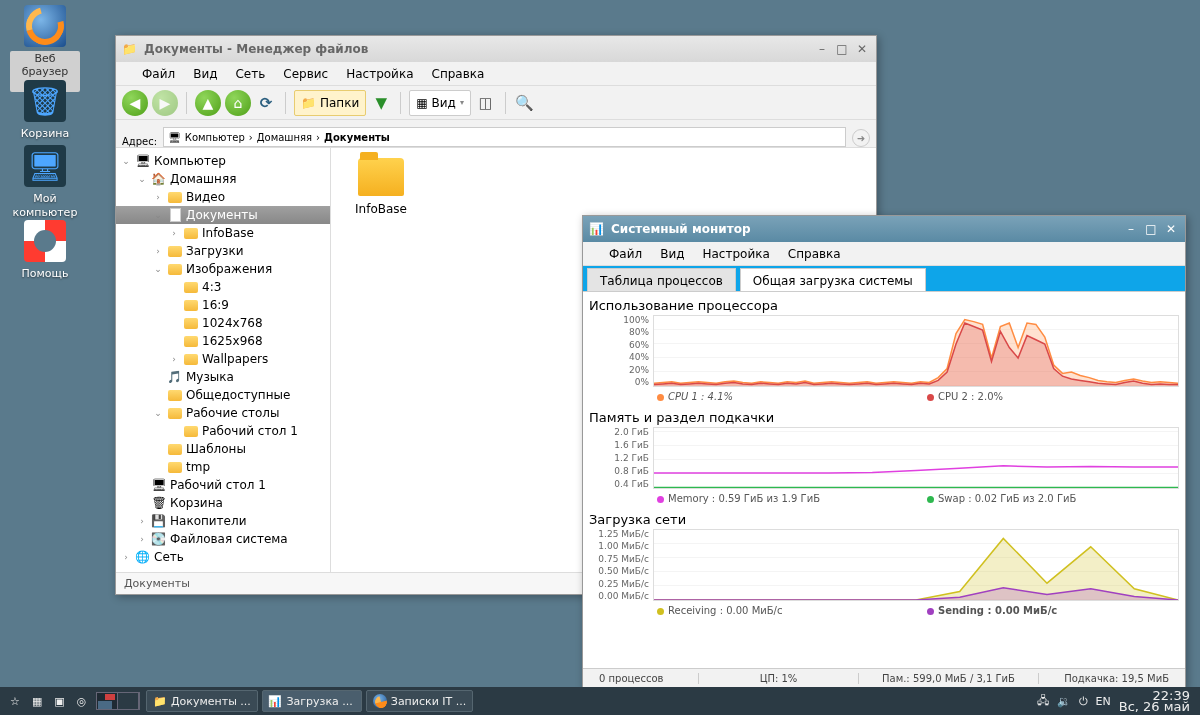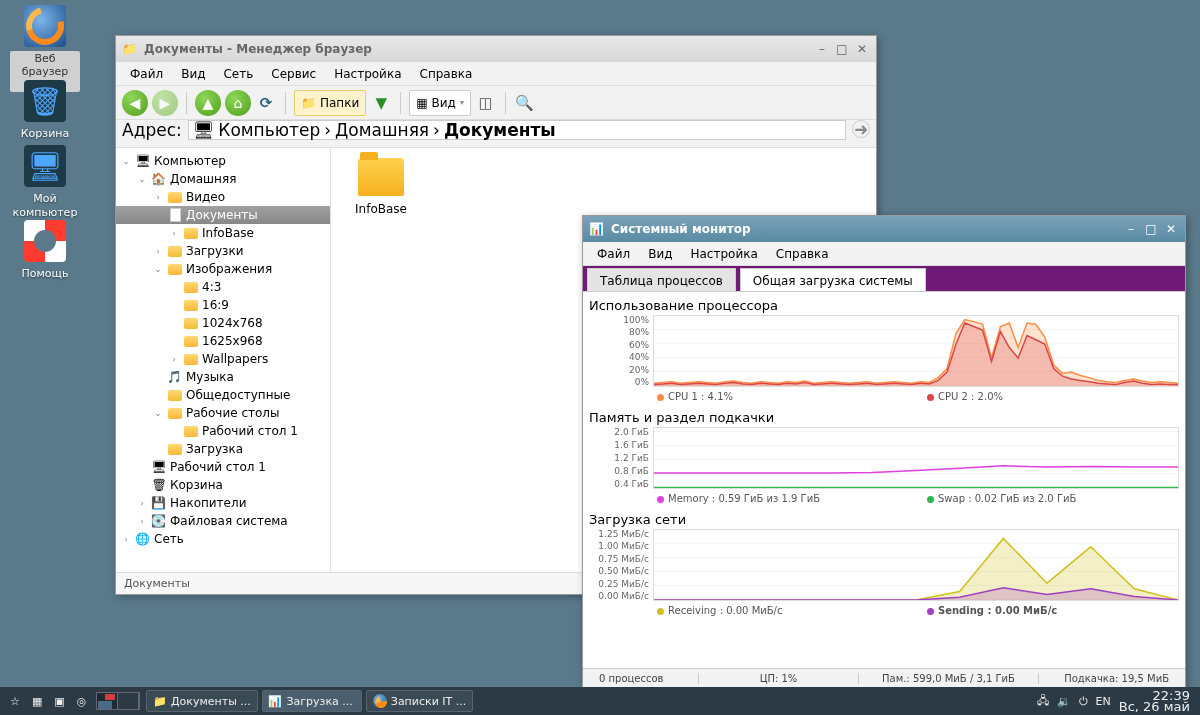--- a/index.html
+++ b/index.html
@@ -18,55 +18,55 @@
 .help-g::after{content:"";position:absolute;inset:10px;background:#5a7a8c;border-radius:50%;}
 
 
 .window { position: absolute; background: #fff; border: 1px solid #999; box-shadow: 2px 2px 8px rgba(0,0,0,.3); display: flex; flex-direction: column; }
 .titlebar { height: 26px; background: linear-gradient(#7aa2b8, #5a8aa4); display: flex; align-items: center; padding: 0 6px; color: #fff; font-size: 12px; }
 .titlebar.dim { background: linear-gradient(#e8e8e8, #d8d8d8); color: #666; }
 .titlebar .ticon { width:16px; height:16px; margin-right:6px; display:inline-flex; align-items:center; justify-content:center; font-size:12px; }
 .titlebar .ttext { flex:1; font-weight: bold; }
 .titlebar .wbtn { width:16px; height:14px; margin-left:4px; display:flex; align-items:center; justify-content:center; cursor:pointer; color:#333; }
 .titlebar.dim .wbtn { color:#666; }
-.menubar { height: 24px; display: flex; align-items: center; padding: 0 6px; gap:2px; background:#f2f2f2; border-bottom:1px solid #ddd; }
+.menubar { height: 24px; display: flex; align-items: center; padding: 0 18px; gap:2px; background:#f2f2f2; border-bottom:1px solid #ddd; }
 .menubar .mi { padding: 3px 8px; cursor:pointer; font-size:12px; }
 
 
 .fm { left:115px; top:35px; width:762px; height:560px; }
 .toolbar { height:34px; background:#f2f2f2; border-bottom:1px solid #ddd; display:flex; align-items:center; padding:0 6px; gap:4px;}
 .tb-btn { width:26px; height:26px; border-radius:13px; display:flex; align-items:center; justify-content:center; cursor:pointer; font-size:14px; color:#fff;}
 .tb-green { background: radial-gradient(circle at 35% 30%, #8fd65a, #4fa018); }
 .tb-sep { width:1px; height:22px; background:#ccc; margin:0 4px;}
 .tb-chip { height:26px; border:1px solid #ccc; border-radius:2px; display:flex; align-items:center; padding:0 6px; gap:4px; cursor:pointer; background:#fff; font-size:12px;}
 .tb-folder-chip{ background:#fff3cc; border-color:#e8cc70;}
 .tb-icon { width:22px; height:22px; display:flex; align-items:center; justify-content:center; font-size:15px; color:#555; cursor:pointer;}
 .tb-reload { color:#2b5f7f; font-weight:bold;}
-.addrbar { height:28px; background:#f2f2f2; border-bottom:1px solid #ddd; display:flex; align-items:flex-start; padding:0 6px; gap:6px; font-size:17px;}
+.addrbar { height:28px; background:#f2f2f2; border-bottom:1px solid #ddd; display:flex; align-items:flex-end; padding:0 6px; gap:6px; font-size:10px;}
 .addrbar .path { flex:1; height:20px; border:1px solid #ccc; background:#fff; display:flex; align-items:center; padding:0 4px; gap:4px;}
 .addrbar .go { width:18px; height:18px; border:1px solid #ccc; border-radius:9px; display:flex; align-items:center; justify-content:center; cursor:pointer; color:#888;}
 .fm-body { flex:1; display:flex; overflow:hidden;}
 .tree { width:215px; border-right:1px solid #ddd; overflow:auto; padding:4px 0;}
 .tree-row { display:flex; align-items:center; height:18px; padding-right:4px; cursor:pointer; font-size:12px; white-space:nowrap;}
 .tree-row.sel { background: linear-gradient(#a0a0a0,#888); color:#fff;}
 .tree-row .exp { width:12px; text-align:center; color:#888; font-size:9px;}
 .tree-row .exp.leaf { visibility:hidden;}
 .tree-row .ico { width:16px; height:16px; margin:0 3px; display:inline-flex; align-items:center; justify-content:center; font-size:12px;}
 .folder-ico { background:linear-gradient(#ffd970,#f5b93a); border-radius:2px; width:14px; height:11px;}
 .doc-ico { background:#fff; border:1px solid #ccc; width:11px; height:14px;}
 .content { flex:1; padding:10px; overflow:auto; position:relative;}
 .file-item { width:80px; text-align:center; cursor:pointer;}
 .file-item .bigfolder{ width:46px; height:38px; margin:0 auto 6px; background:linear-gradient(#ffd24d,#f5b020); border-radius:4px 4px 2px 2px; position:relative;}
 .file-item .bigfolder::before{content:"";position:absolute;top:-6px;left:2px;width:18px;height:8px;background:#f5b020;border-radius:2px 2px 0 0;}
 .statusbar { height:22px; border-top:1px solid #ddd; background:#f7f7f7; display:flex; align-items:center; padding:0 8px; font-size:11px; color:#555;}
 .resize-grip{position:absolute;right:2px;bottom:2px;width:12px;height:12px;background:repeating-linear-gradient(135deg,#aaa 0 1px,transparent 1px 3px);}
 
 
 .sm { left:582px; top:215px; width:604px; height:474px;}
-.tabs { height:26px; display:flex; background:#701a75; border-bottom:1px solid #ccc;}
+.tabs { height:26px; display:flex; background:#0ea5e9; border-bottom:1px solid #ccc;}
 .tab { padding:5px 12px; border:1px solid #ccc; border-bottom:none; margin-top:2px; margin-left:4px; background:#e4e4e4; cursor:pointer; font-size:12px;}
 .tab.active { background:#fff; }
 .sm-body { flex:1; background:#fff; overflow:auto; padding:4px 6px 4px 6px; font-size:12px;}
 .chart-sec h3 { font-size:13px; font-weight:normal; margin:2px 0 2px 0;}
 .chart-wrap { display:flex; margin-bottom:2px;}
 .ylabels { width:64px; text-align:right; font-size:9px; color:#666; display:flex; flex-direction:column; justify-content:space-between; padding-right:4px;}
 .chart { flex:1; border:1px solid #ddd; background:#fff; position:relative; height:72px;}
 .chart .grid{position:absolute;inset:0;background:repeating-linear-gradient(to top,#f4f4f4 0 1px,transparent 1px 14px);}
 .legend { font-size:10px; color:#555; padding:2px 0 6px 68px; display:flex;}
 .legend .dot{width:7px;height:7px;border-radius:50%;display:inline-block;margin-right:4px;vertical-align:middle;}
@@ -107,21 +107,21 @@
 компьютер</span>
 </div>
 <div class="desktop-icon" style="left:10px;top:220px">
   <div class="glyph help-g"></div>
   <span class="label">Помощь</span>
 </div>
 
 <div class="window fm">
   <div class="titlebar dim">
     <span class="ticon">📁</span>
-    <span class="ttext">Документы - Менеджер браузер</span>
+    <span class="ttext">Документы - Менеджер файлов</span>
     <span class="wbtn">–</span>
     <span class="wbtn">□</span>
     <span class="wbtn">✕</span>
   </div>
   <div class="menubar">
     <span class="mi">Файл</span>
     <span class="mi">Вид</span>
     <span class="mi">Сеть</span>
     <span class="mi">Сервис</span>
     <span class="mi">Настройка</span>
@@ -268,21 +268,28 @@
           <span class="ico">
             <span class="folder-ico"></span>
           </span>
           <span>Рабочий стол 1</span>
         </div>
         <div class="tree-row" style="padding-left: 36px;">
           <span class="exp leaf">·</span>
           <span class="ico">
             <span class="folder-ico"></span>
           </span>
-          <span>Загрузка</span>
+          <span>Шаблоны</span>
+        </div>
+        <div class="tree-row" style="padding-left: 36px;">
+          <span class="exp leaf">·</span>
+          <span class="ico">
+            <span class="folder-ico"></span>
+          </span>
+          <span>tmp</span>
         </div>
         <div class="tree-row" style="padding-left: 20px;">
           <span class="exp leaf">·</span>
           <span class="ico">🖥</span>
           <span>Рабочий стол 1</span>
         </div>
         <div class="tree-row" style="padding-left: 20px;">
           <span class="exp leaf">·</span>
           <span class="ico">🗑</span>
           <span>Корзина</span>
@@ -351,21 +358,21 @@
             <div class="grid"></div>
             <svg width="524" height="70" style="position: absolute; inset: 0px;">
               <path d="M0.0 67.2 L8.9 66.5 L17.8 65.8 L26.6 67.2 L35.5 66.5 L44.4 65.8 L53.3 66.5 L62.2 67.2 L71.1 65.8 L79.9 65.1 L88.8 66.5 L97.7 67.2 L106.6 65.8 L115.5 66.5 L124.3 67.2 L133.2 65.8 L142.1 66.5 L151.0 65.1 L159.9 67.2 L168.7 66.5 L177.6 65.8 L186.5 66.5 L195.4 67.2 L204.3 66.5 L213.2 65.8 L222.0 67.2 L230.9 66.5 L239.8 65.8 L248.7 66.5 L257.6 67.2 L266.4 65.8 L275.3 66.5 L284.2 61.6 L293.1 52.5 L302.0 17.5 L310.8 3.5 L319.7 5.6 L328.6 8.4 L337.5 42.0 L346.4 10.5 L355.3 7.0 L364.1 31.5 L373.0 7.0 L381.9 8.4 L390.8 21.0 L399.7 49.0 L408.5 57.4 L417.4 56.0 L426.3 59.5 L435.2 61.6 L444.1 64.4 L452.9 65.8 L461.8 66.5 L470.7 64.4 L479.6 63.0 L488.5 65.1 L497.4 66.5 L506.2 65.8 L515.1 66.5 L524.0 67.2 L 524 70 L 0 70 Z" fill="#ff8c42" opacity="0.25"></path>
               <path d="M0.0 67.2 L8.9 66.5 L17.8 65.8 L26.6 67.2 L35.5 66.5 L44.4 65.8 L53.3 66.5 L62.2 67.2 L71.1 65.8 L79.9 65.1 L88.8 66.5 L97.7 67.2 L106.6 65.8 L115.5 66.5 L124.3 67.2 L133.2 65.8 L142.1 66.5 L151.0 65.1 L159.9 67.2 L168.7 66.5 L177.6 65.8 L186.5 66.5 L195.4 67.2 L204.3 66.5 L213.2 65.8 L222.0 67.2 L230.9 66.5 L239.8 65.8 L248.7 66.5 L257.6 67.2 L266.4 65.8 L275.3 66.5 L284.2 61.6 L293.1 52.5 L302.0 17.5 L310.8 3.5 L319.7 5.6 L328.6 8.4 L337.5 42.0 L346.4 10.5 L355.3 7.0 L364.1 31.5 L373.0 7.0 L381.9 8.4 L390.8 21.0 L399.7 49.0 L408.5 57.4 L417.4 56.0 L426.3 59.5 L435.2 61.6 L444.1 64.4 L452.9 65.8 L461.8 66.5 L470.7 64.4 L479.6 63.0 L488.5 65.1 L497.4 66.5 L506.2 65.8 L515.1 66.5 L524.0 67.2 " fill="none" stroke="#ff8c42" stroke-width="1.5"></path>
               <path d="M0.0 68.6 L8.9 67.9 L17.8 67.2 L26.6 68.6 L35.5 67.9 L44.4 67.2 L53.3 67.9 L62.2 68.6 L71.1 67.2 L79.9 66.5 L88.8 67.9 L97.7 68.6 L106.6 67.2 L115.5 67.9 L124.3 68.6 L133.2 67.2 L142.1 67.9 L151.0 66.5 L159.9 68.6 L168.7 67.9 L177.6 67.2 L186.5 67.9 L195.4 68.6 L204.3 67.9 L213.2 67.2 L222.0 68.6 L230.9 67.9 L239.8 67.2 L248.7 67.9 L257.6 68.6 L266.4 67.2 L275.3 67.9 L284.2 64.4 L293.1 56.0 L302.0 28.0 L310.8 7.0 L319.7 10.5 L328.6 14.0 L337.5 45.5 L346.4 15.4 L355.3 31.5 L364.1 42.0 L373.0 19.6 L381.9 23.8 L390.8 28.0 L399.7 52.5 L408.5 60.2 L417.4 63.0 L426.3 64.4 L435.2 65.8 L444.1 67.2 L452.9 67.9 L461.8 68.6 L470.7 66.5 L479.6 65.1 L488.5 67.2 L497.4 68.6 L506.2 67.9 L515.1 68.6 L524.0 68.6 L 524 70 L 0 70 Z" fill="#d94848" opacity="0.25"></path>
               <path d="M0.0 68.6 L8.9 67.9 L17.8 67.2 L26.6 68.6 L35.5 67.9 L44.4 67.2 L53.3 67.9 L62.2 68.6 L71.1 67.2 L79.9 66.5 L88.8 67.9 L97.7 68.6 L106.6 67.2 L115.5 67.9 L124.3 68.6 L133.2 67.2 L142.1 67.9 L151.0 66.5 L159.9 68.6 L168.7 67.9 L177.6 67.2 L186.5 67.9 L195.4 68.6 L204.3 67.9 L213.2 67.2 L222.0 68.6 L230.9 67.9 L239.8 67.2 L248.7 67.9 L257.6 68.6 L266.4 67.2 L275.3 67.9 L284.2 64.4 L293.1 56.0 L302.0 28.0 L310.8 7.0 L319.7 10.5 L328.6 14.0 L337.5 45.5 L346.4 15.4 L355.3 31.5 L364.1 42.0 L373.0 19.6 L381.9 23.8 L390.8 28.0 L399.7 52.5 L408.5 60.2 L417.4 63.0 L426.3 64.4 L435.2 65.8 L444.1 67.2 L452.9 67.9 L461.8 68.6 L470.7 66.5 L479.6 65.1 L488.5 67.2 L497.4 68.6 L506.2 67.9 L515.1 68.6 L524.0 68.6 " fill="none" stroke="#d94848" stroke-width="1.5"></path>
             </svg>
           </div>
       </div>
       <div class="legend" id="cpu-leg">
-          <span style="flex: 0 0 270px;"><span class="dot" style="background:#ff8c42"></span>CPU 1 : 4.1%</span>
+          <span style="flex: 0 0 270px; font-style: italic;"><span class="dot" style="background:#ff8c42"></span>CPU 1 : 4.1%</span>
           <span style="flex: 1 1 0%;"><span class="dot" style="background:#d94848"></span>CPU 2 : 2.0%</span>
         </div>
     </div>
 
     <div class="chart-sec">
       <h3>Память и раздел подкачки</h3>
       <div class="chart-wrap">
         <div class="ylabels" id="mem-yt">
             <div>2.0 ГиБ</div>
             <div>1.6 ГиБ</div>

